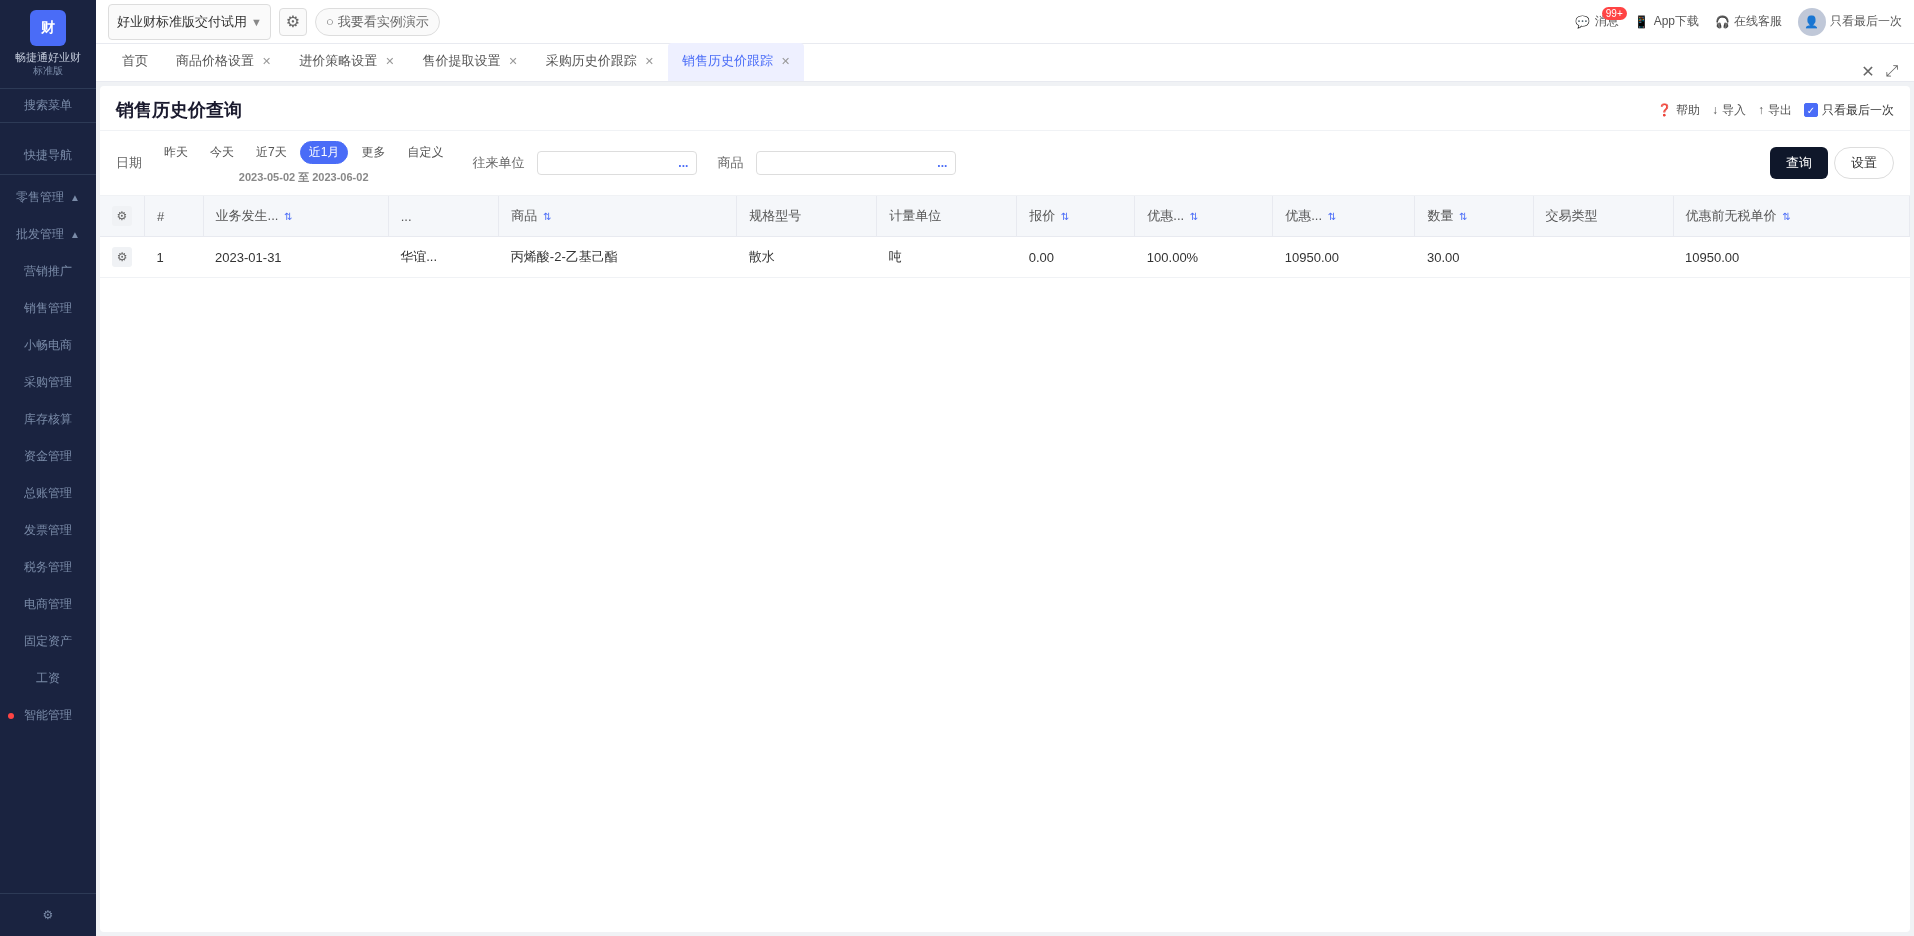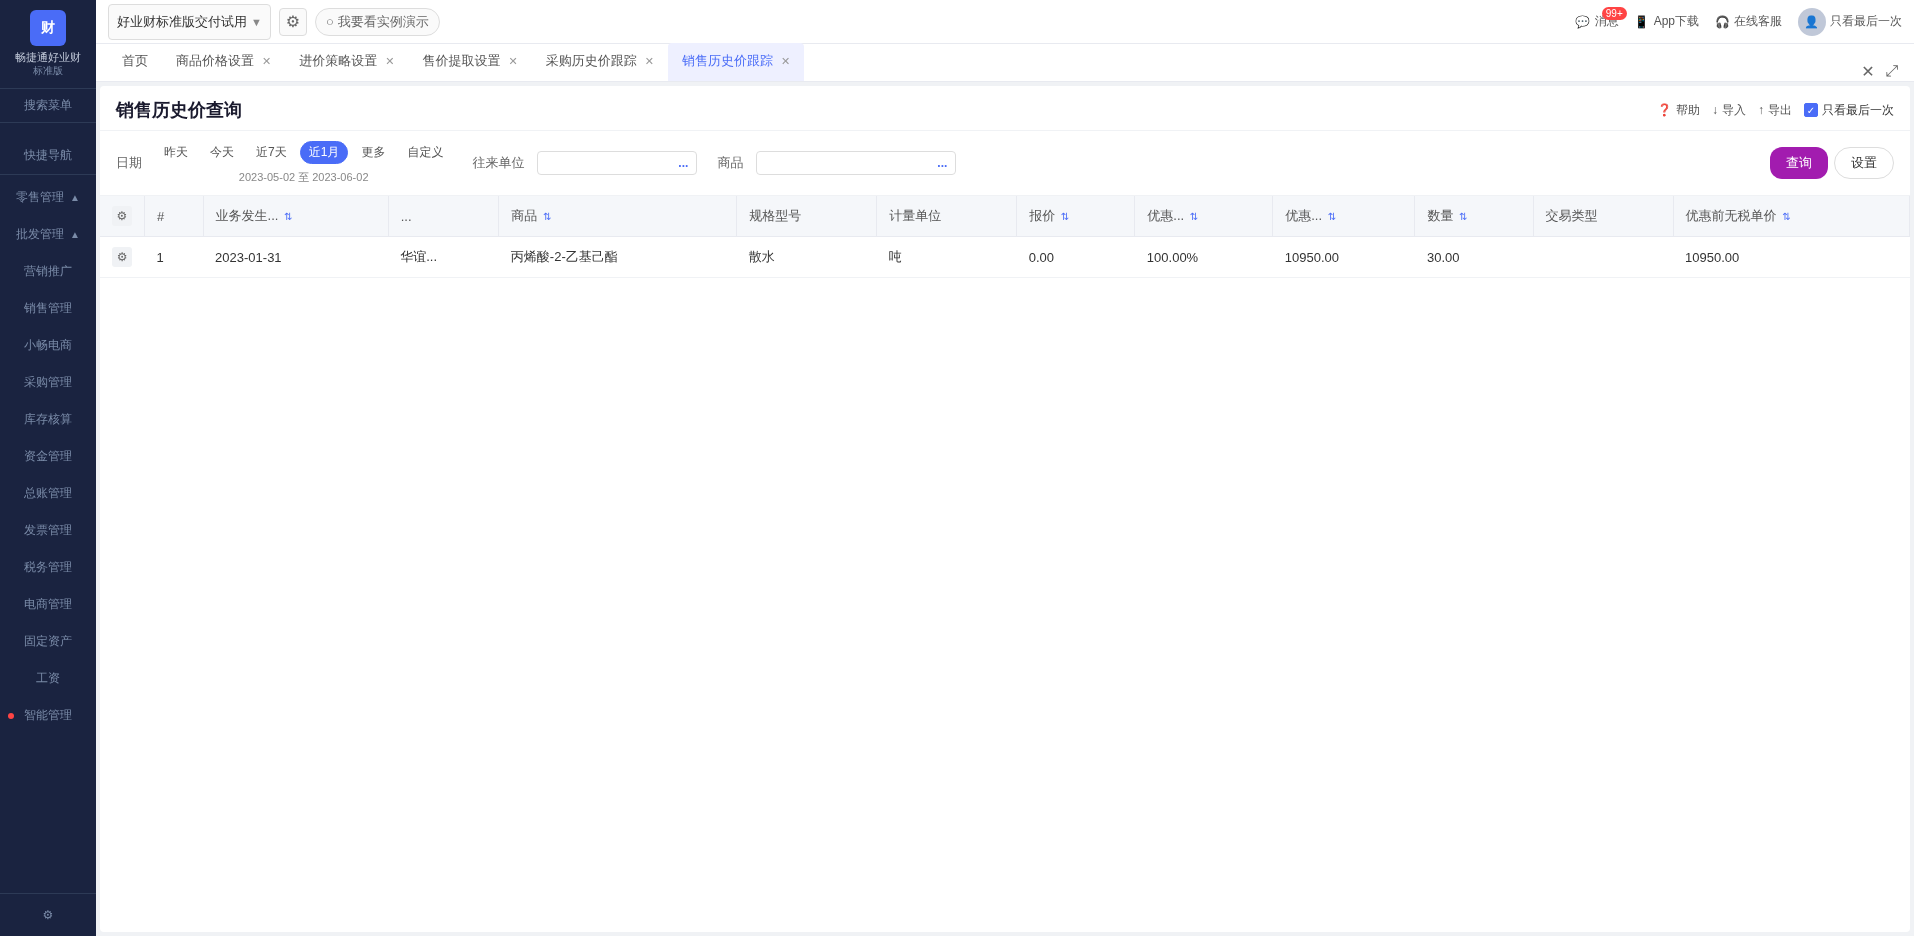--- a/index.html
+++ b/index.html
@@ -291,44 +291,45 @@
     }
     .date-pill.active {
       background: #4a6cf7;
       color: #ffffff;
       border-color: #4a6cf7;
     }
     .date-range {
       font-size: 11px;
       color: #888;
       margin-top: 2px;
+      font-weight: bold;
     }
     .filter-input {
       display: flex;
       align-items: center;
       border: 1px solid #ddd;
       border-radius: 4px;
       padding: 4px 8px;
       min-width: 160px;
       background: white;
       cursor: pointer;
     }
     .filter-input span { font-size: 12px; color: #ccc; }
     .filter-input .dots { color: #4a6cf7; font-weight: bold; margin-left: auto; }
     .filter-actions {
       display: flex;
       gap: 6px;
       margin-left: auto;
     }
     .btn-primary {
-      background: #a21caf;
+      background: #0f172a;
       color: white;
       border: none;
       padding: 6px 16px;
-      border-radius: 12px;
+      border-radius: 6px;
       font-size: 13px;
       cursor: pointer;
     }
     .btn-default {
       background: white;
       color: #333;
       border: 1px solid #ddd;
       padding: 6px 16px;
       border-radius: 16px;
       font-size: 13px;

